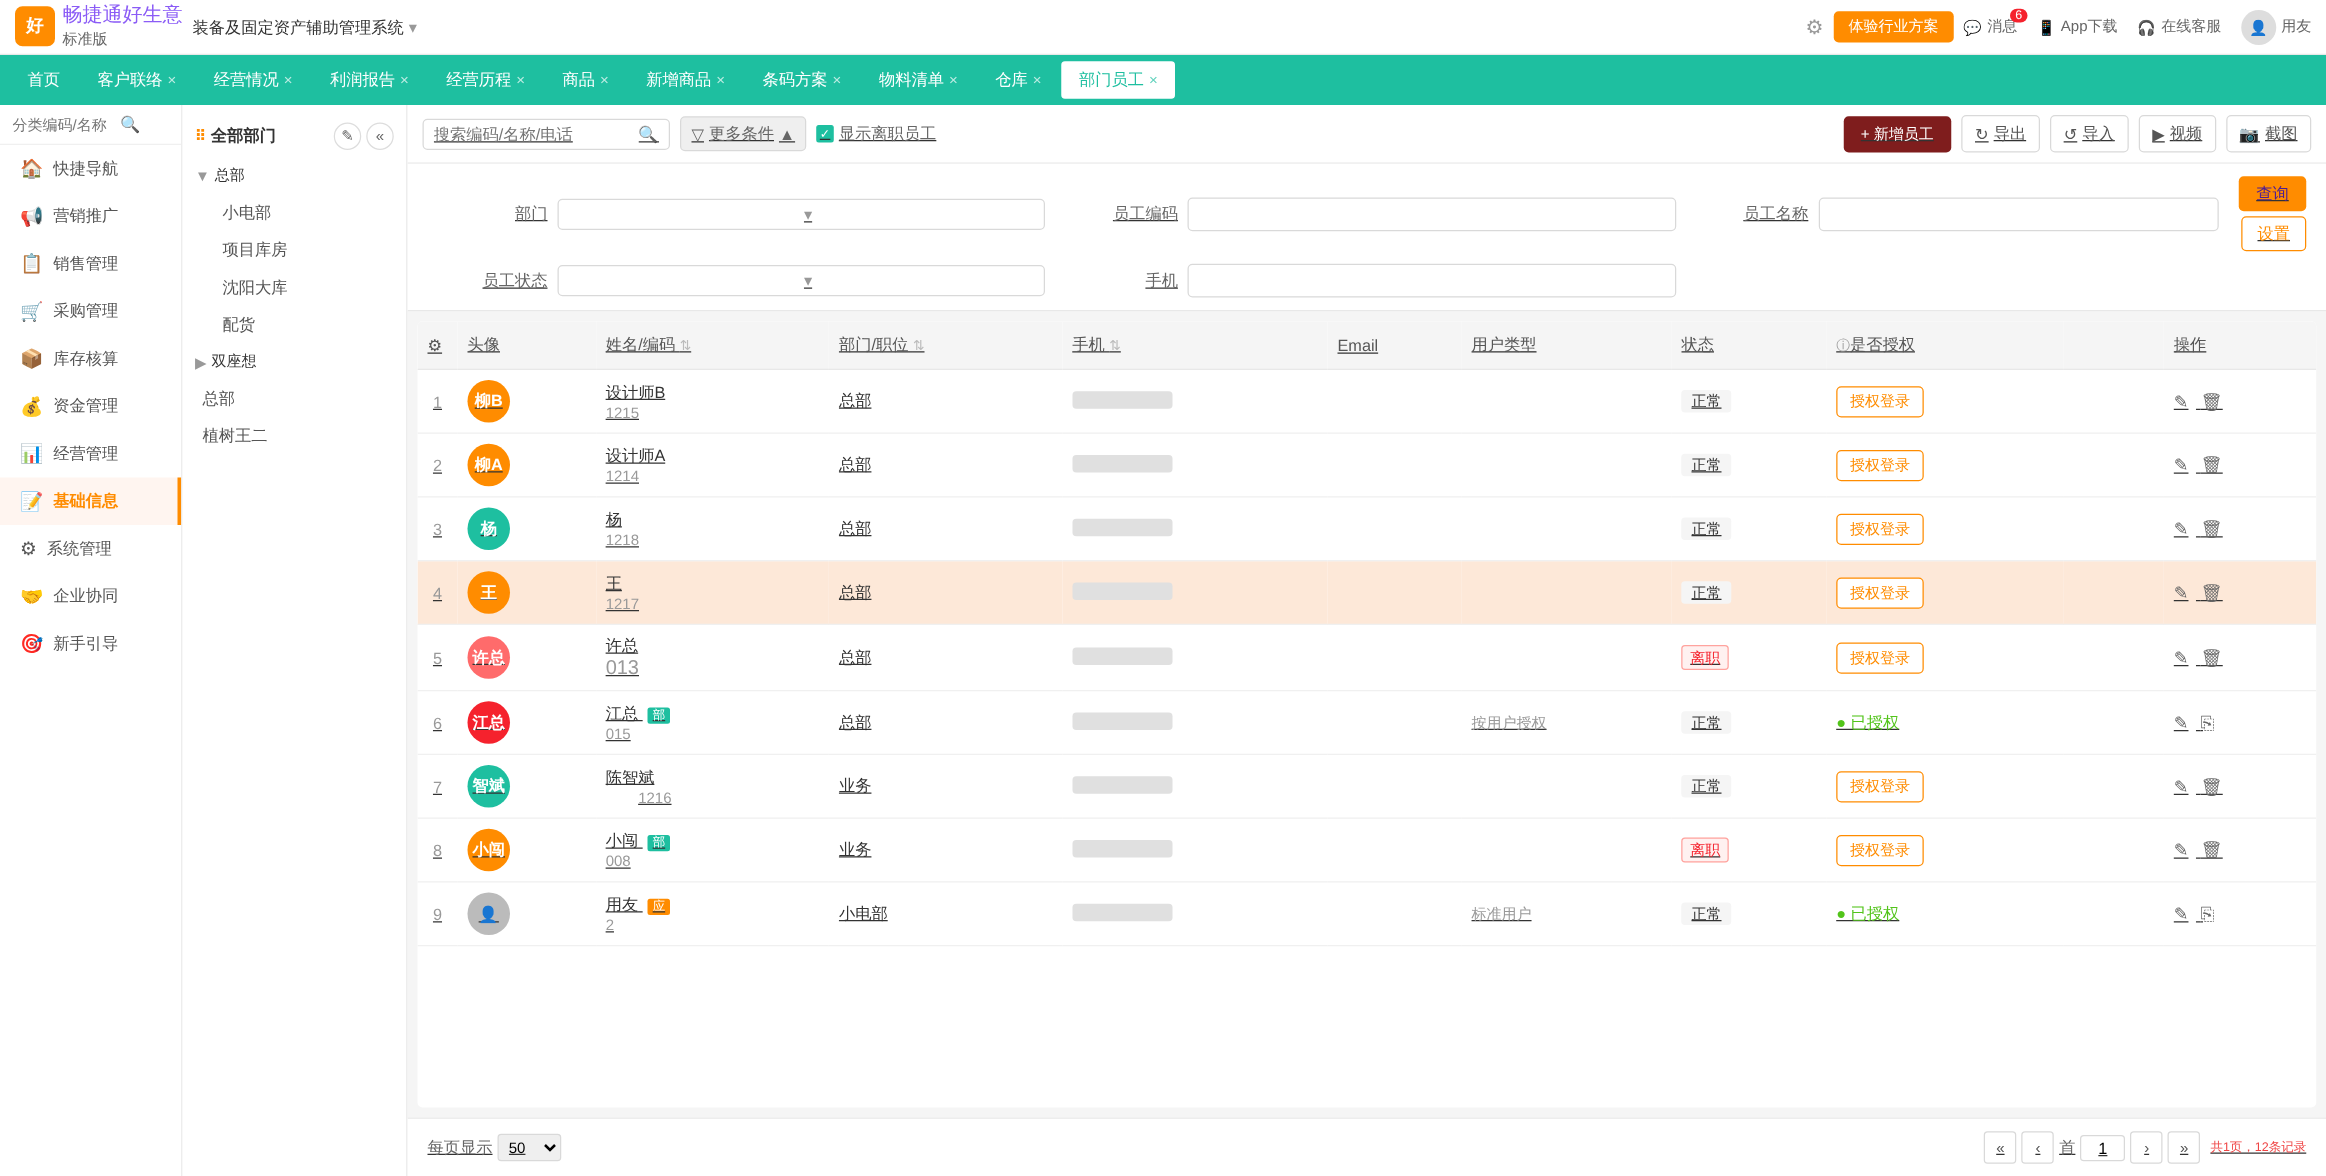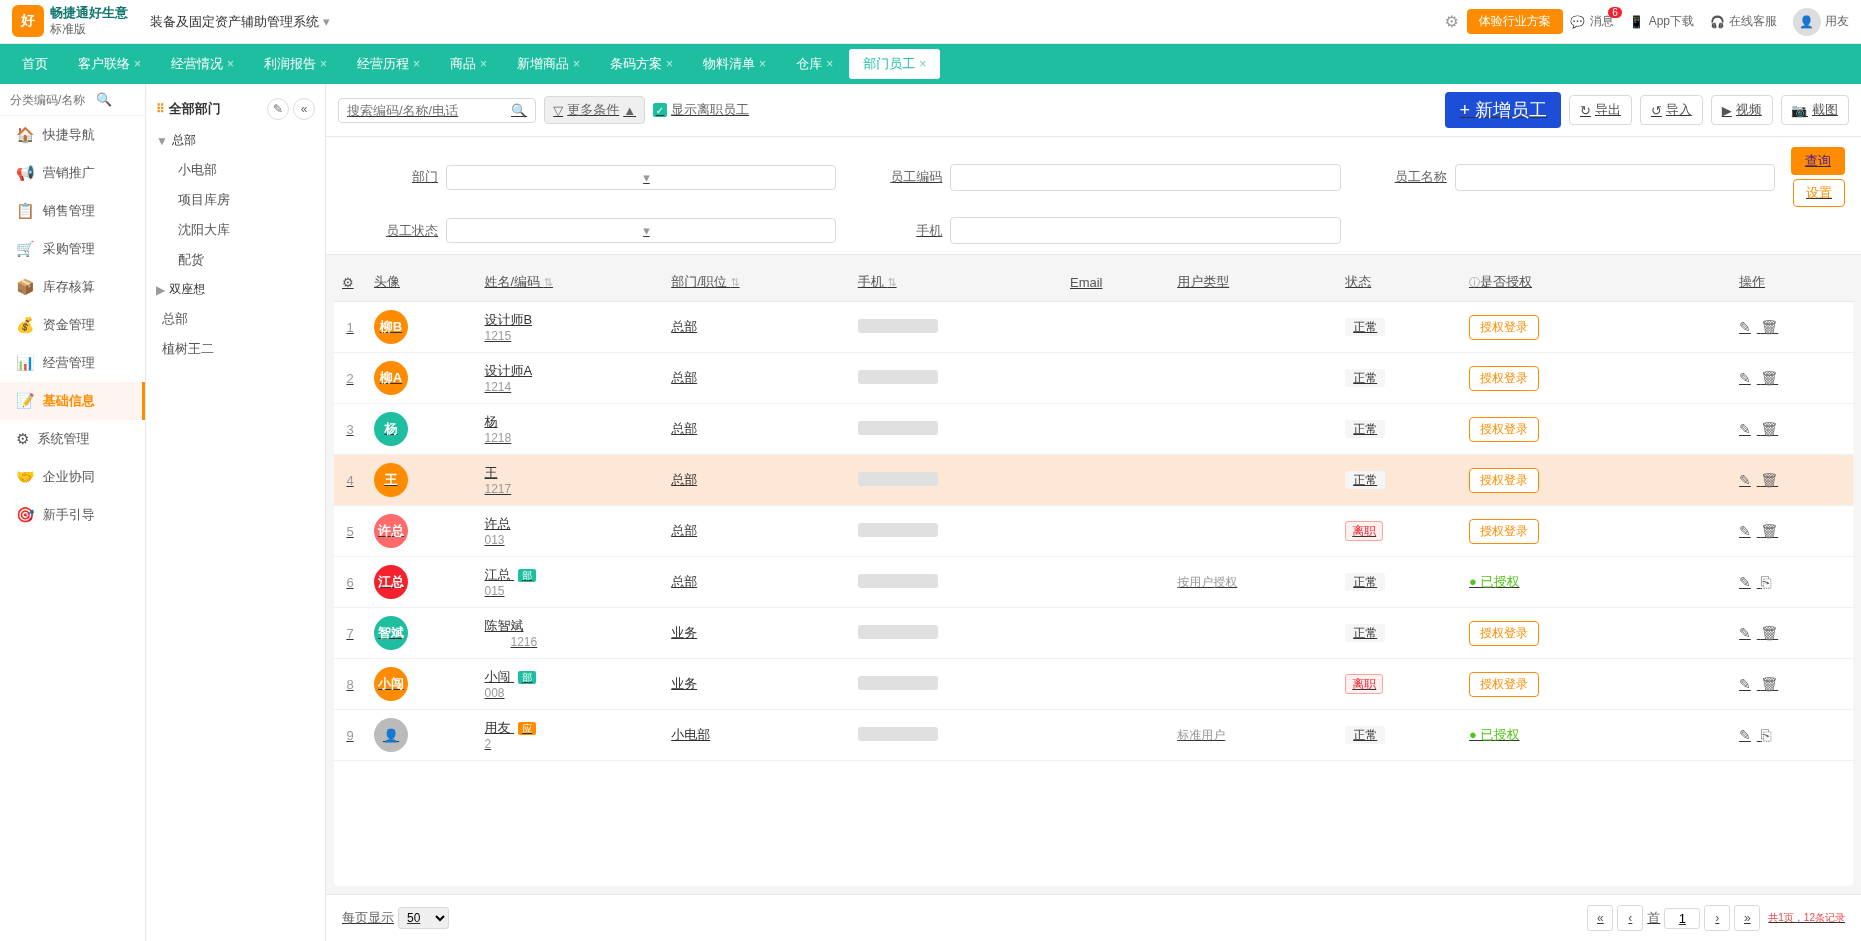--- a/index.html
+++ b/index.html
@@ -3,21 +3,21 @@
   <meta charset="utf-8">
   <style>
     * { box-sizing: border-box; margin: 0; padding: 0; }
     body { font-family: "Microsoft YaHei", "PingFang SC", sans-serif; font-size: 13px; background: #f5f5f5; color: #333; }
 
     
     .top-bar { display: flex; align-items: center; height: 44px; background: #fff; border-bottom: 1px solid #e8e8e8; padding: 0 12px; gap: 8px; }
     .logo-area { display: flex; align-items: center; gap: 6px; min-width: 130px; }
     .logo-icon { width: 32px; height: 32px; background: #ff8c00; border-radius: 6px; display: flex; align-items: center; justify-content: center; color: #fff; font-size: 14px; font-weight: bold; }
     .logo-text { font-size: 12px; color: #666; line-height: 1.3; }
-    .logo-text .title { color: #0f766e; font-size: 13px; font-weight: bold; }
+    .logo-text .title { color: #8b5cf6; font-size: 16px; font-weight: normal; }
     .top-bar-system { display: flex; align-items: center; gap: 4px; flex: 1; }
     .system-name { font-size: 13px; color: #333; }
     .system-dropdown { color: #999; cursor: pointer; }
     .top-bar-btn { background: #ff8c00; color: #fff; border: none; border-radius: 4px; padding: 4px 12px; font-size: 12px; cursor: pointer; }
     .top-bar-right { display: flex; align-items: center; gap: 16px; margin-left: auto; }
     .top-bar-right-item { display: flex; align-items: center; gap: 4px; font-size: 12px; color: #666; cursor: pointer; position: relative; }
     .badge { background: #f5222d; color: #fff; border-radius: 10px; font-size: 10px; padding: 0 4px; position: absolute; top: -6px; right: -8px; }
     .gear-icon { color: #999; font-size: 16px; cursor: pointer; }
     .avatar { width: 28px; height: 28px; border-radius: 50%; background: #ddd; display: flex; align-items: center; justify-content: center; color: #999; }
 
@@ -54,21 +54,21 @@
     .content-area { flex: 1; display: flex; flex-direction: column; overflow: hidden; background: #f5f5f5; text-decoration: underline; }
 
     
     .content-toolbar { background: #fff; padding: 8px 12px; display: flex; align-items: center; gap: 8px; border-bottom: 1px solid #e8e8e8; flex-wrap: wrap; }
     .search-box { display: flex; align-items: center; border: 1px solid #d9d9d9; border-radius: 4px; padding: 4px 8px; gap: 4px; }
     .search-box input { border: none; outline: none; font-size: 13px; width: 160px; }
     .filter-btn { display: flex; align-items: center; gap: 4px; color: #666; font-size: 13px; cursor: pointer; padding: 4px 8px; border: 1px solid #d9d9d9; border-radius: 4px; }
     .show-resigned { display: flex; align-items: center; gap: 4px; font-size: 13px; color: #666; cursor: pointer; }
     .checkbox-check { width: 14px; height: 14px; border: 1px solid #1ebfa0; border-radius: 2px; background: #1ebfa0; display: flex; align-items: center; justify-content: center; color: #fff; font-size: 10px; }
     .toolbar-right { margin-left: auto; display: flex; align-items: center; gap: 8px; }
-    .btn-add { background: #1d4ed8; color: #fff; border: none; border-radius: 4px; padding: 6px 14px; font-size: 18px; cursor: pointer; display: flex; align-items: center; gap: 4px; }
+    .btn-add { background: #7f1d1d; color: #fff; border: none; border-radius: 4px; padding: 6px 14px; font-size: 12px; cursor: pointer; display: flex; align-items: center; gap: 4px; }
     .btn-outline { background: #fff; color: #555; border: 1px solid #d9d9d9; border-radius: 4px; padding: 5px 10px; font-size: 13px; cursor: pointer; display: flex; align-items: center; gap: 4px; }
 
     
     .filter-panel { background: #fff; padding: 10px 16px; border-bottom: 1px solid #e8e8e8; display: grid; grid-template-columns: 1fr 1fr 1fr; gap: 10px; align-items: center; }
     .filter-row { display: flex; align-items: center; gap: 8px; }
     .filter-label { font-size: 13px; color: #666; width: 60px; text-align: right; flex-shrink: 0; margin-left: 36px; }
     .filter-select { display: flex; align-items: center; border: 1px solid #d9d9d9; border-radius: 4px; padding: 4px 8px; gap: 4px; flex: 1; cursor: pointer; background: #fff; }
     .filter-select span { flex: 1; font-size: 13px; color: #999; }
     .filter-input { border: 1px solid #d9d9d9; border-radius: 4px; padding: 5px 8px; flex: 1; font-size: 13px; outline: none; }
     .filter-actions { display: flex; flex-direction: column; gap: 4px; align-items: flex-end; }
@@ -462,21 +462,21 @@
             </td>
           </tr>
 
           <tr>
             <td style="text-align:center;color:#999;">5</td>
             <td>
                 <div class="avatar-badge" style="background:#ff6b6b;">许总</div>
               </td>
             <td>
                 <div>许总</div>
-                <div style="color:#999;font-size:12px;">013</div>
+                <div style="color:#999;font-size:16px;">013</div>
               </td>
             <td>总部</td>
             <td><span class="phone-blur"></span></td>
             <td></td>
             <td></td>
             <td><span class="status-resigned">离职</span></td>
             <td><button class="btn-auth">授权登录</button></td>
             <td></td>
             <td>
               <span class="action-edit">✎</span>

